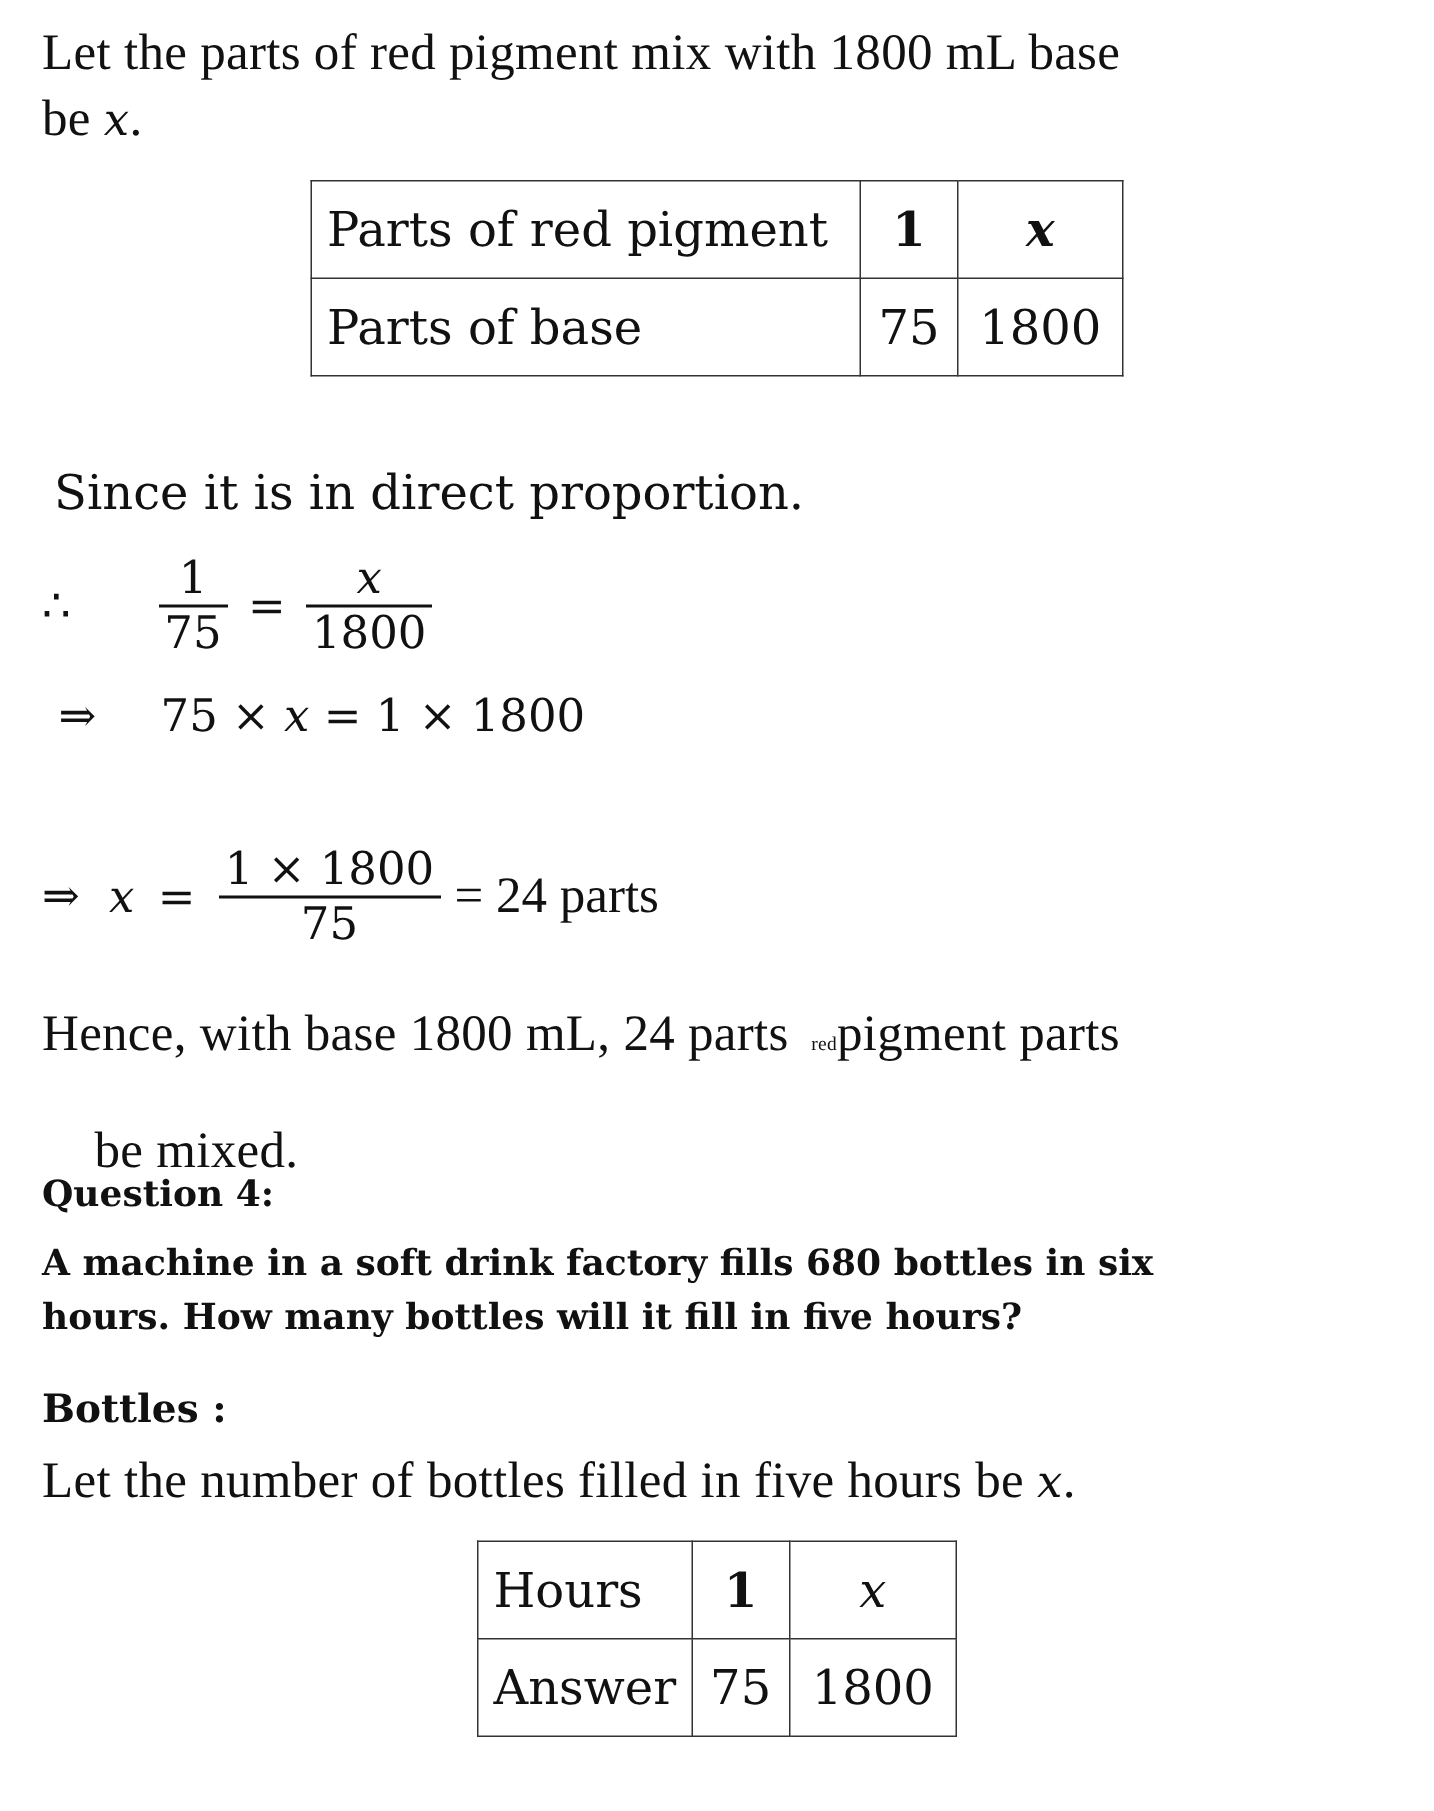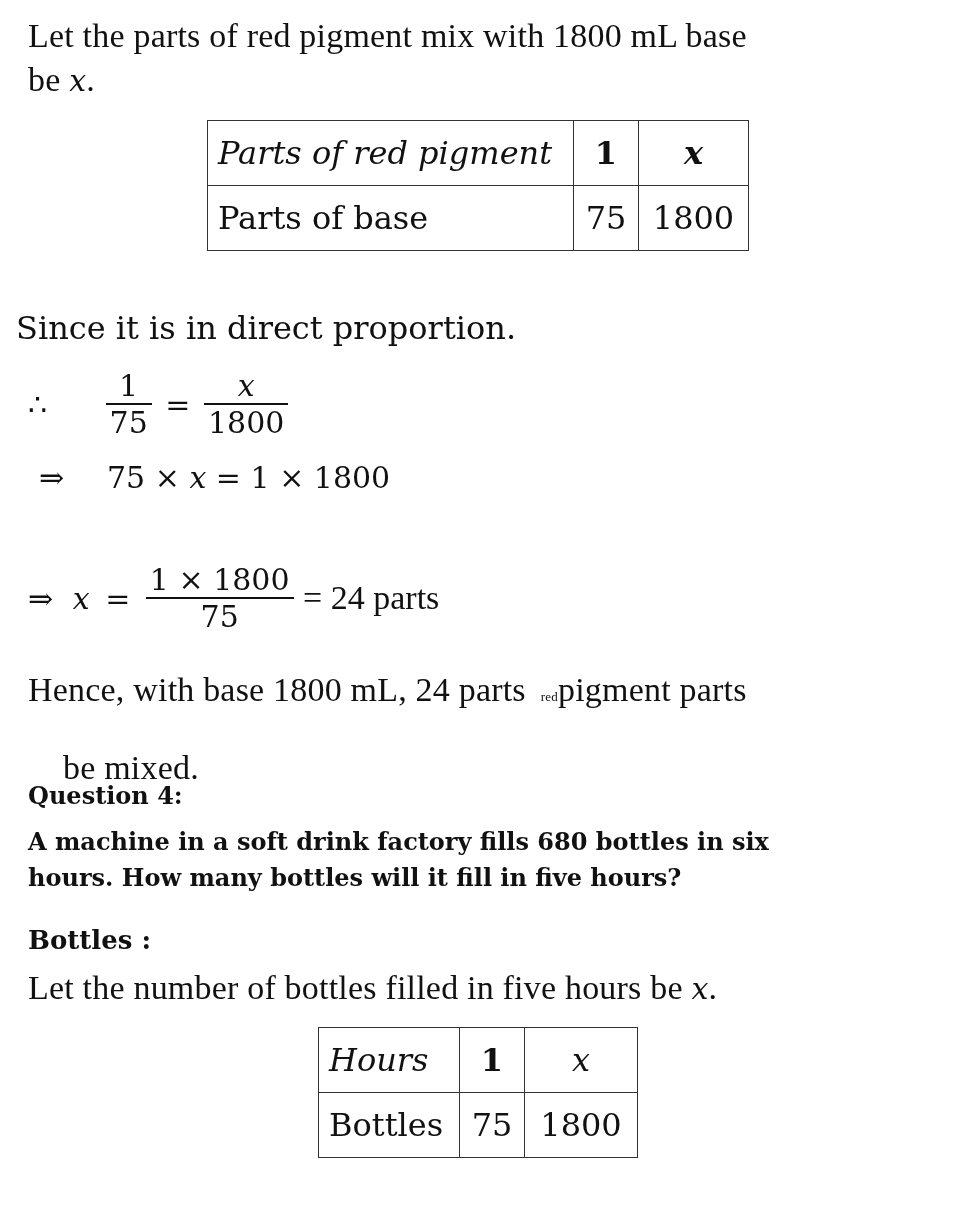--- a/index.html
+++ b/index.html
@@ -29,33 +29,33 @@
 <body>
 
 <div class="abs line" style="left:28px; top:16px;">Let the parts of red pigment mix with 1800 mL base</div>
 <div class="abs line" style="left:28px; top:60px;">
   <span>be </span><span class="it" style="font-family:'DejaVu Serif',serif;font-size:30px;">x</span><span>.</span>
 </div>
 
 <table class="ptab" style="left:207px; top:120px; width:542px;">
   <tbody>
       <tr>
-    <td style="width:345px;font-style:italic;">Parts of red pigment</td>
+    <td style="width:345px;">Parts of red pigment</td>
     <td class="num bold" style="width:44px;">1</td>
     <td class="num it bold">x</td>
   </tr>
   <tr>
     <td>Parts of base</td>
     <td class="num">75</td>
     <td class="num">1800</td>
   </tr>
 </tbody>
   </table>
 
-<div class="abs" style="left:16px; top:306px; font-family:'DejaVu Serif',serif; font-size:32px; line-height:44px; white-space:nowrap;">Since it is in direct proportion.</div>
+<div class="abs" style="left:36px; top:306px; font-family:'DejaVu Serif',serif; font-size:32px; line-height:44px; white-space:nowrap;">Since it is in direct proportion.</div>
 
 <div class="abs mathline" style="left:28px; top:368px;">
   <span style="display:inline-block; width:68px; vertical-align:middle;">∴</span>
   <span class="frac">
     <span class="n">1</span>
     <span class="bar"></span>
     <span class="d">75</span>
   </span>
   <span style="vertical-align:middle; padding:0 4px;">=</span>
   <span class="frac">
@@ -91,23 +91,23 @@
 <div class="abs qh" style="left:28px; top:858px;text-align:right;">hours. How many bottles will it fill in five hours?</div>
 
 <div class="abs qh" style="left:28px; top:920px; font-size:26px;">Bottles :</div>
 <div class="abs line" style="left:28px; top:968px;">
   <span>Let the number of bottles filled in five hours be </span><span class="it" style="font-family:'DejaVu Serif',serif;font-size:30px;">x</span><span>.</span>
 </div>
 
 <table class="ptab" style="left:318px; top:1027px; width:320px;">
   <tbody>
       <tr>
-    <td style="width:120px;font-style:italic;">Hours</td>
+    <td style="width:120px;">Hours</td>
     <td class="num bold" style="width:44px;">1</td>
     <td class="num it">x</td>
   </tr>
   <tr>
-    <td>Bottles</td>
+    <td>Answer</td>
     <td class="num">75</td>
     <td class="num">1800</td>
   </tr>
 </tbody>
   </table>
 
 </body></html>

